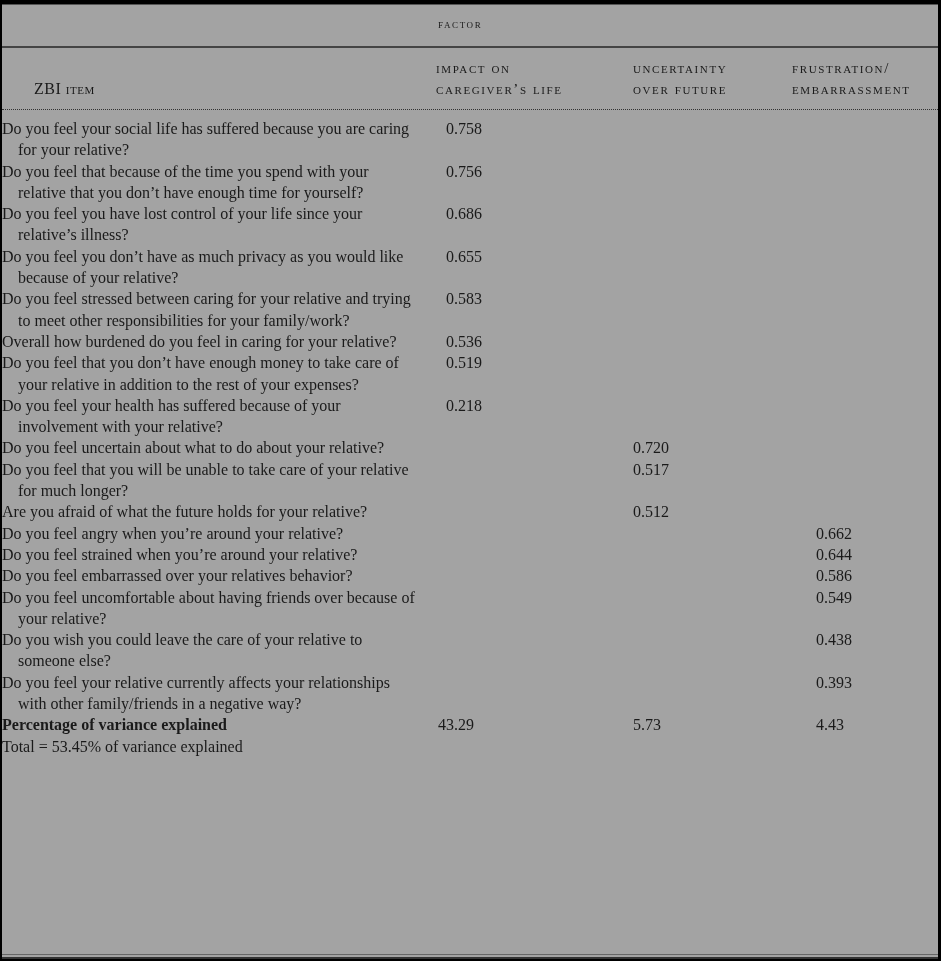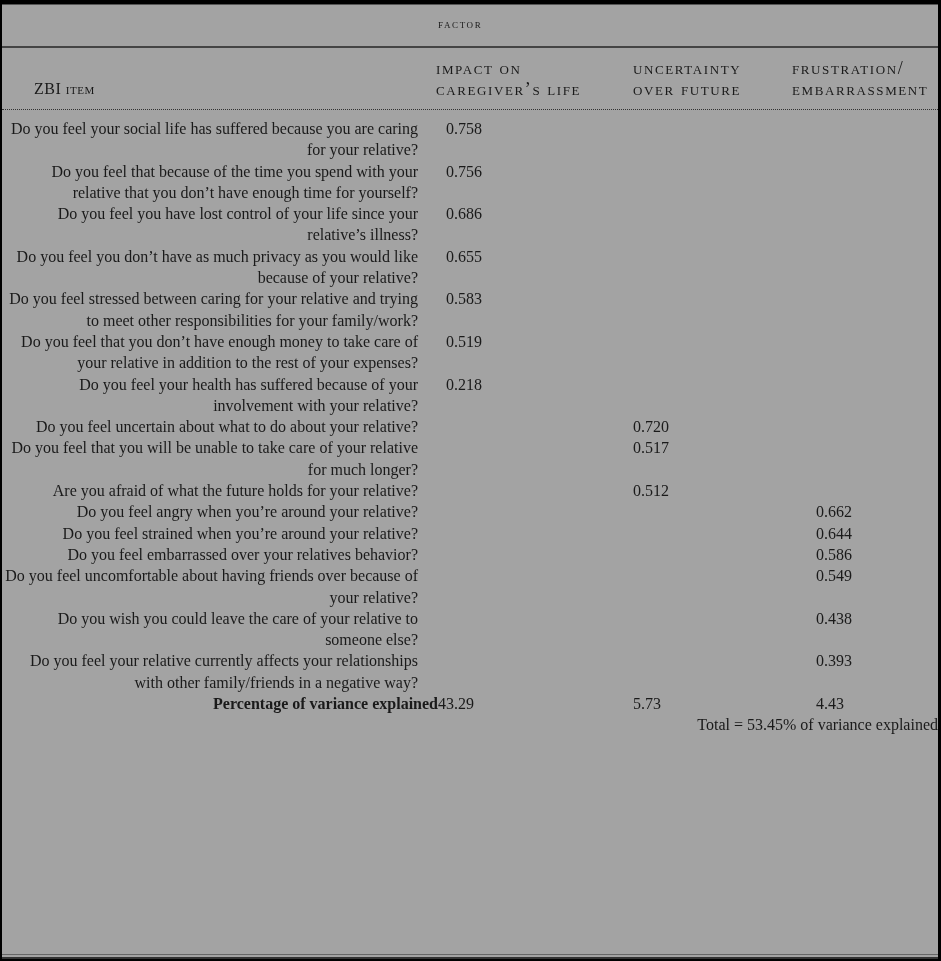--- a/index.html
+++ b/index.html
@@ -11,31 +11,31 @@
     position: absolute; left: 2px; top: 4px; width: 936px; height: 953px;
     background: #a3a3a3;
   }
   .rule-top { position: absolute; left: 0; right: 0; top: 0; height: 1px; background: #555; }
   .factor-hdr {
     position: absolute; left: 436px; top: 13px; font-size: 12.5px; letter-spacing: 1.6px;
     text-transform: lowercase; font-variant: small-caps;
   }
   .rule-factor { position: absolute; left: 0; right: 0; top: 42px; height: 2px; background: #444; }
   .colhdr {
-    position: absolute; font-size: 18px; letter-spacing: 1.6px; line-height: 21px;
+    position: absolute; font-size: 15px; letter-spacing: 1.6px; line-height: 21px;
     font-variant: small-caps; text-transform: lowercase;
   }
   .colhdr.zbi { left: 0; top: 74px; font-size: 16px; letter-spacing: 0.5px; padding-left: 32px; }
   .colhdr.zbi .big { text-transform: none; font-variant: normal; }
   .rule-dotted {
     position: absolute; left: 0; right: 0; top: 105px; height: 0;
     border-top: 1px dotted #333;
   }
   .rows { position: absolute; left: 0; top: 114px; width: 936px; }
-  .row { position: relative; font-size: 16px; line-height: 21.3px; text-align: right; }
+  .row { position: relative; font-size: 16px; line-height: 21.3px; }
   .row .item { width: 400px; padding-left: 16px; text-indent: -16px; }
   .row .val { position: absolute; top: 0; }
   .c1 { left: 444px; } .c2 { left: 631px; } .c3 { left: 814px; }
   .row.footer .val.c1 { left: 436px; }
   .rule-bottom1 { position: absolute; left: 0; right: 0; top: 950px; height: 1px; background: #666; }
   .rule-bottom2 { position: absolute; left: 0; right: 0; top: 953px; height: 2px; background: #333; }
 </style>
 </head>
 <body>
 
@@ -81,20 +81,26 @@
   </div>
       <div class="row">
     <div class="item">Do you feel you don’t have as much privacy as you would like because of your relative?</div>
     <span class="val c1">0.655</span>
     <span class="val c2"></span>
     <span class="val c3"></span>
   </div>
       <div class="row">
     <div class="item">Do you feel stressed between caring for your relative and trying to meet other responsibilities for your family/work?</div>
     <span class="val c1">0.583</span>
+    <span class="val c2"></span>
+    <span class="val c3"></span>
+  </div>
+      <div class="row">
+    <div class="item">Overall how burdened do you feel in caring for your relative?</div>
+    <span class="val c1">0.536</span>
     <span class="val c2"></span>
     <span class="val c3"></span>
   </div>
       <div class="row">
     <div class="item">Do you feel that you don’t have enough money to take care of your relative in addition to the rest of your expenses?</div>
     <span class="val c1">0.519</span>
     <span class="val c2"></span>
     <span class="val c3"></span>
   </div>
       <div class="row">

